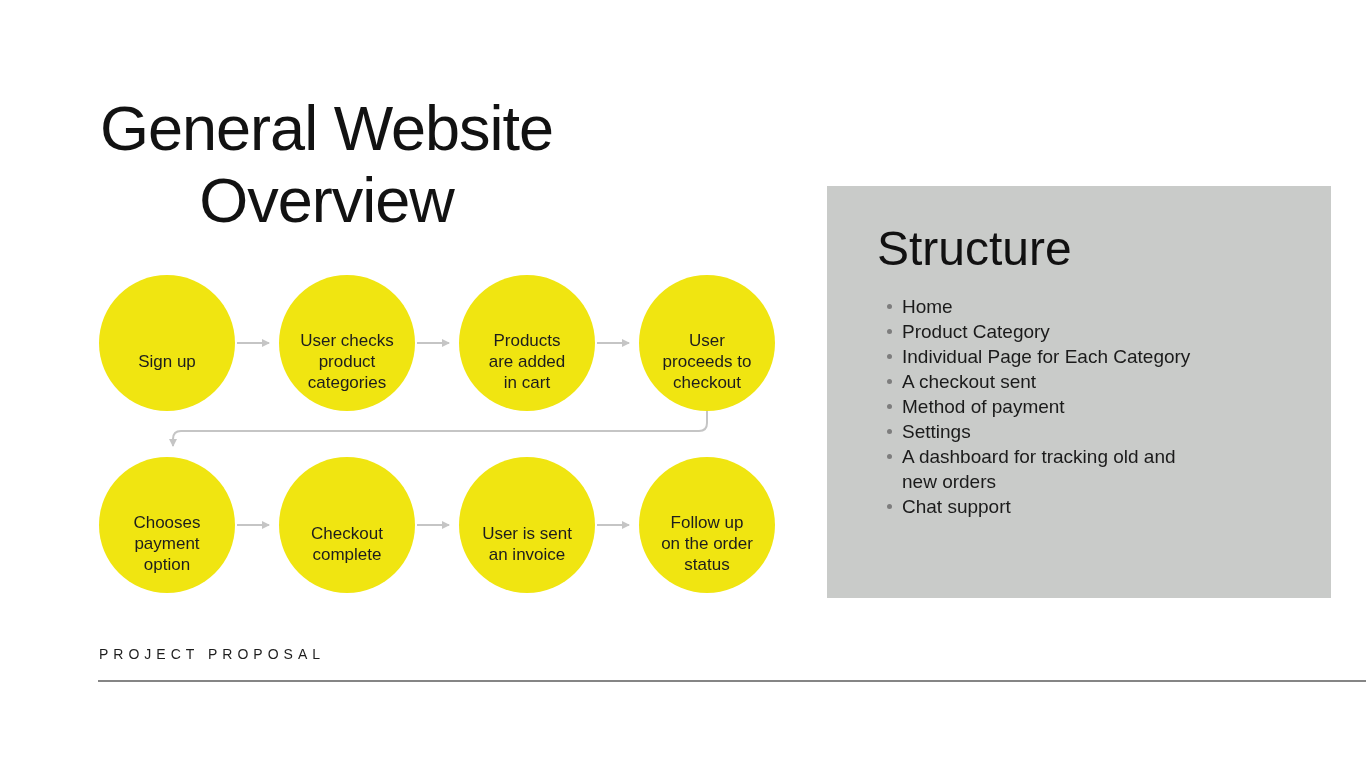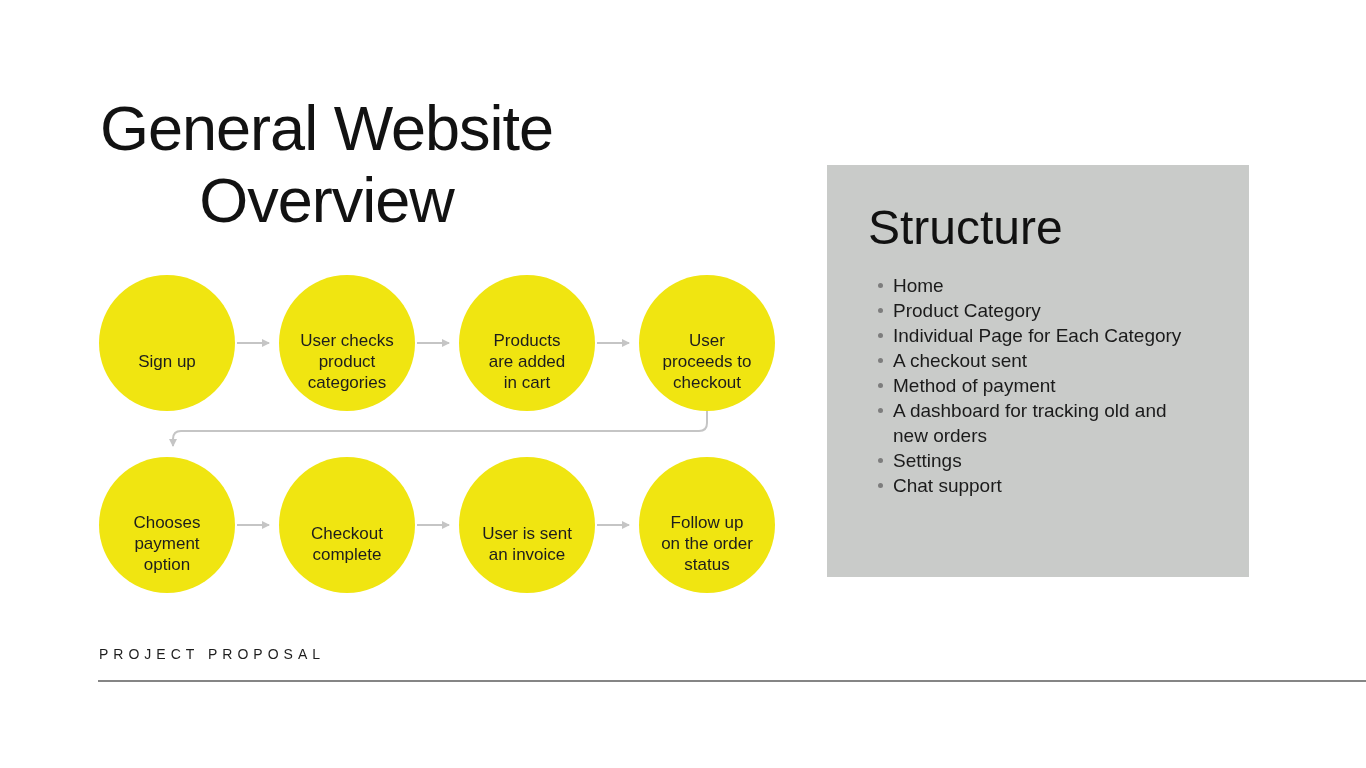--- a/index.html
+++ b/index.html
@@ -61,23 +61,24 @@
   .r1 { top: 275px; }
   .r2 { top: 457px; }
   .c1 { left: 99px; }
   .c2 { left: 279px; }
   .c3 { left: 459px; }
   .c4 { left: 639px; }
 
   
   .panel {
     position: absolute;
-    left: 827px; top: 165px;
-    width: 422px; height: 412px;
+    left: 827px; top: 186px;
+    width: 504px; height: 412px;
     background: var(--panel-bg, #c9cbc9);
+    padding-left: 9px;
   }
   .panel-heading {
     margin: 34px 0 0 41px;
     font-size: 48px;
     line-height: 58px;
     font-weight: 400;
     color: #111111;
   }
   .panel-list {
     list-style: none;
@@ -179,21 +180,21 @@
 </div>
 
 <div class="panel">
   <h2 class="panel-heading">Structure</h2>
   <ul class="panel-list">
     <li>Home</li>
     <li>Product Category</li>
     <li>Individual Page for Each Category</li>
     <li>A checkout sent</li>
     <li>Method of payment</li>
+    <li>Settings</li>
     <li>A dashboard for tracking old and
 new orders</li>
-    <li>Settings</li>
     <li>Chat support</li>
   </ul>
 </div>
 
 <div class="footer-label">PROJECT PROPOSAL</div>
 <div class="footer-divider"></div>
 
 </body></html>

